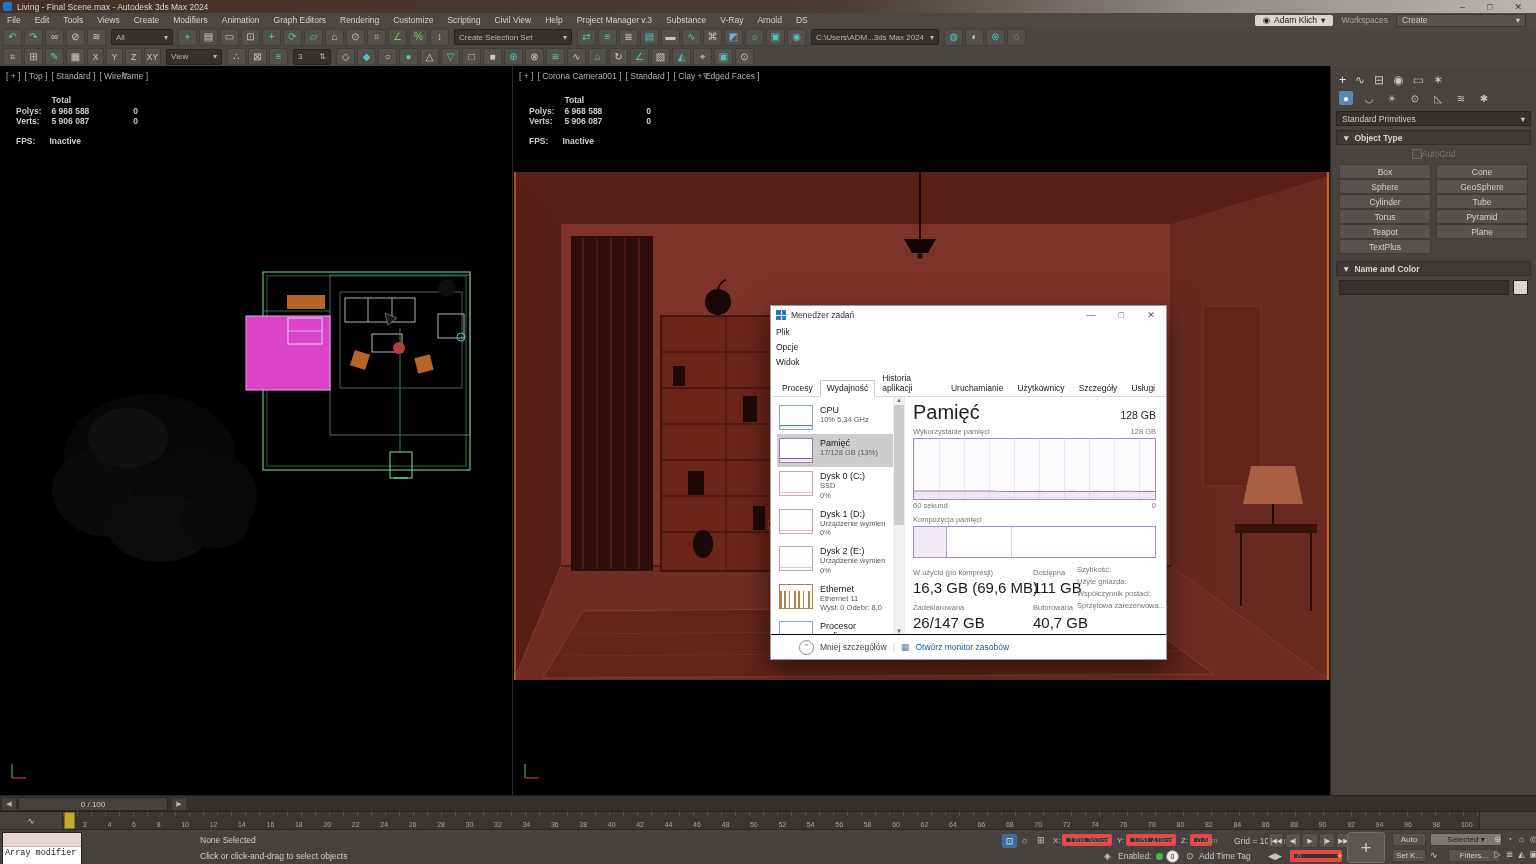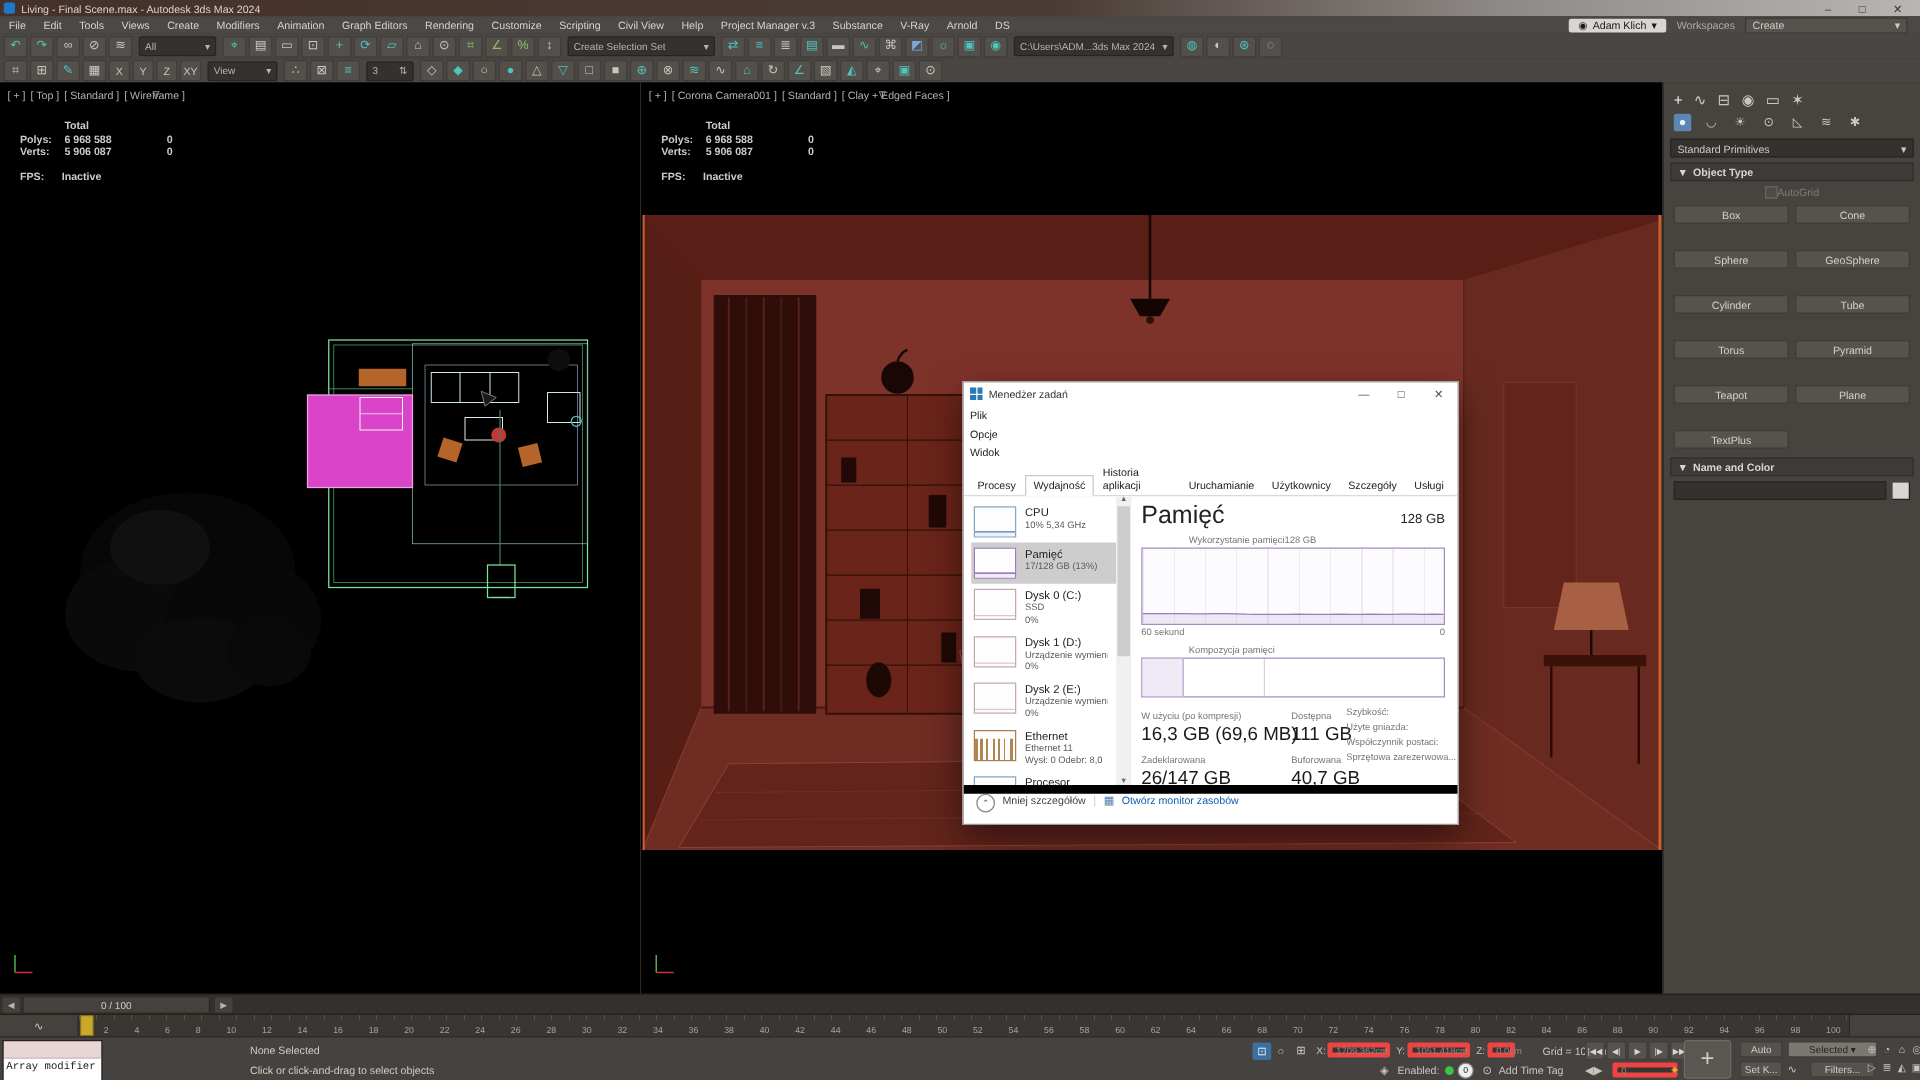--- a/index.html
+++ b/index.html
@@ -46,21 +46,21 @@
   .cmdpanel{position:absolute;left:1330px;top:0;width:206px;height:729px;background:#47433f;border-left:1px solid #2c2926;padding-top:5px;box-sizing:border-box;}
   .cp-tabs,.cp-cats{display:flex;gap:9px;padding:2px 8px;align-items:center;}
   .cp-tab{font-size:12px;color:#c9c5c1;}
   .cp-cat{font-size:10px;color:#c9c5c1;width:14px;height:14px;display:flex;align-items:center;justify-content:center;border-radius:2px;}
   .cp-cat.active{background:#5d87b0;color:#eef4f8;}
   .cp-tab.active{color:#e8f4f2;}
   .cp-dd{margin:4px 5px;background:#35312e;border:1px solid #28251f;height:13px;display:flex;align-items:center;justify-content:space-between;font-size:8.5px;color:#cfcbc7;padding:0 5px;}
   .rollout{margin:4px 5px 0 5px;background:#3e3a37;border:1px solid #312e2b;height:13px;display:flex;align-items:center;font-size:8.5px;font-weight:bold;color:#d8d4d0;padding:0 5px;gap:4px;}
   .autogrid{display:flex;align-items:center;justify-content:center;gap:0;color:#7f7b77;font-size:8.5px;height:14px;margin-top:2px;}
   .cbox{width:8px;height:8px;border:1px solid #6a6662;background:#4e4a46;}
-  .ot-grid{display:grid;grid-template-columns:1fr 1fr;gap:21px 5px;padding:3px 8px;}
+  .ot-grid{display:grid;grid-template-columns:1fr 1fr;gap:0 5px;padding:3px 8px;}
   .ot-btn{height:13px;background:#56524e;border:1px solid #3f3c38;border-radius:2px;color:#d4d0cc;font-size:8.5px;display:flex;align-items:center;justify-content:center;}
   .nc-row{display:flex;gap:4px;padding:4px 8px;align-items:center;}
   .nc-input{flex:1;height:13px;background:#35312e;border:1px solid #28251f;}
   .nc-swatch{width:13px;height:13px;background:#d9d5d1;border:1px solid #222;}
   
   .trackbar{position:absolute;left:0;top:795px;width:1536px;height:16px;background:#34302d;display:flex;align-items:center;border-top:1px solid #23201d;}
   .tb-btn{width:14px;height:12px;background:#45413d;color:#b8b4b0;font-size:7px;display:flex;align-items:center;justify-content:center;margin-left:2px;border-radius:2px;}
   .range-box{width:148px;height:12px;background:#45413d;border:1px solid #2c2926;color:#d0ccc8;font-size:8px;display:flex;align-items:center;justify-content:center;margin:0 2px;}
   .ruler{position:absolute;left:0;top:811px;width:1536px;height:18px;background:#3a3632;display:flex;border-top:1px solid #23201d;}
   .ruler-icon{width:62px;height:18px;background:#45413d;border-right:1px solid #2c2926;display:flex;align-items:center;justify-content:center;color:#c9c5c1;font-size:9px;}
@@ -114,36 +114,36 @@
     repeating-linear-gradient(90deg,#b5854f 0 2px,transparent 2px 4px,#b5854f 4px 6px,transparent 6px 9px,#b5854f 9px 10px,transparent 10px 14px);}
   .thumb.gpu{border:1px solid #87a6c5}
   .side-l1{font-size:9px;color:#1a1a1a;}
   .side-l2{font-size:7.5px;color:#5a5a5a;line-height:1.3;white-space:nowrap;overflow:hidden;max-width:66px;}
   .tm-scroll{width:12px;background:#f0f0f0;display:flex;flex-direction:column;align-items:center;font-size:6px;color:#666;}
   .tm-scroll .thumbbar{width:10px;height:120px;background:#cdcdcd;margin-top:2px;}
   .tm-main{flex:1;position:relative;padding:4px 10px 0 8px;}
   .tm-h1-row{display:flex;align-items:flex-end;justify-content:space-between;}
   .tm-h1{font-size:20px;font-weight:300;color:#222;}
   .tm-cap{font-size:10.5px;color:#222;padding-bottom:3px;}
-  .tm-lblrow{display:flex;font-size:7.5px;color:#767676;margin-top:3px;margin-left:38px;}
+  .tm-lblrow{display:flex;justify-content:space-between;font-size:7.5px;color:#767676;margin-top:3px;}
   .memchart{margin-top:2px;height:60px;border:1px solid #a88cc0;background:#fcfbfe;position:relative;
     background-image:repeating-linear-gradient(90deg,#efe8f6 0 1px,transparent 1px 25px);}
   .memchart svg{position:absolute;inset:0;width:100%;height:100%;}
   .timerow{display:flex;justify-content:space-between;font-size:7.5px;color:#767676;margin-top:1px;}
   .compbar{margin-top:2px;height:30px;border:1px solid #a88cc0;display:flex;}
   .comp-seg{height:100%;box-sizing:border-box;}
   .comp-seg.inuse{background:#f0eaf7;border-right:1px solid #b9a2cf;}
   .comp-seg.standby{border-right:1px solid #d9cde6;}
   .tm-stats{display:grid;grid-template-columns:118px 1fr;margin-top:10px;width:162px;column-gap:2px;}
   .stat{margin-bottom:7px;}
   .stat .sl{font-size:7.5px;color:#767676;white-space:nowrap;}
   .stat .sv{font-size:15px;font-weight:300;color:#1a1a1a;margin-top:2px;white-space:nowrap;}
   .tm-rightinfo{position:absolute;left:172px;top:167px;width:92px;}
   .tm-rightinfo div{font-size:7.5px;color:#767676;line-height:1.6;white-space:nowrap;overflow:hidden;}
-  .tm-footer{height:24px;border-top:7px solid #000000;display:flex;padding-left:10px;gap:6px;}
+  .tm-footer{height:24px;border-top:1px solid #000000;display:flex;align-items:center;padding-left:28px;gap:6px;}
   .chev-circle{width:13px;height:13px;border:1px solid #8a8a8a;border-radius:50%;display:flex;align-items:center;justify-content:center;font-size:7px;color:#666;}
   .tm-less{font-size:8.5px;color:#444;}
   .tm-sep{color:#c9c9c9;}
   .mon-icon{color:#4f7eae;font-size:9px;}
   .tm-link{font-size:8.5px;color:#0b5fad;}
 </style>
 </head>
 <body>
 
 <div class="titlebar">

